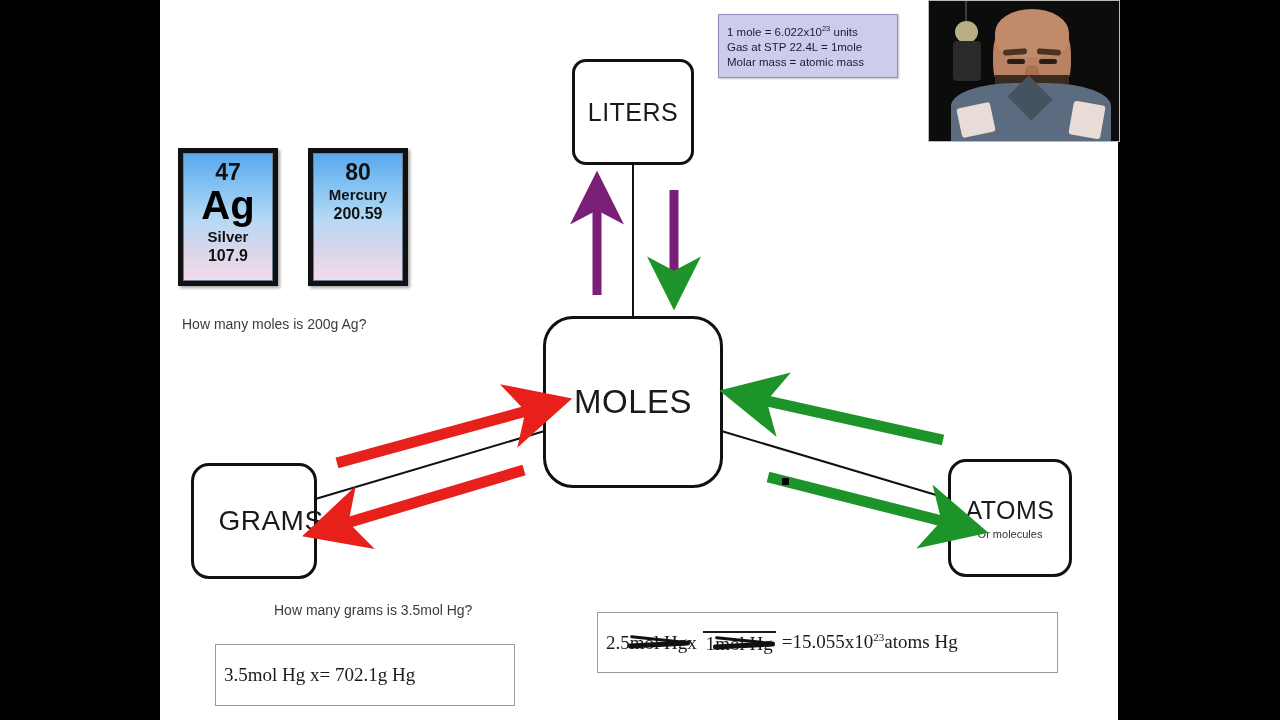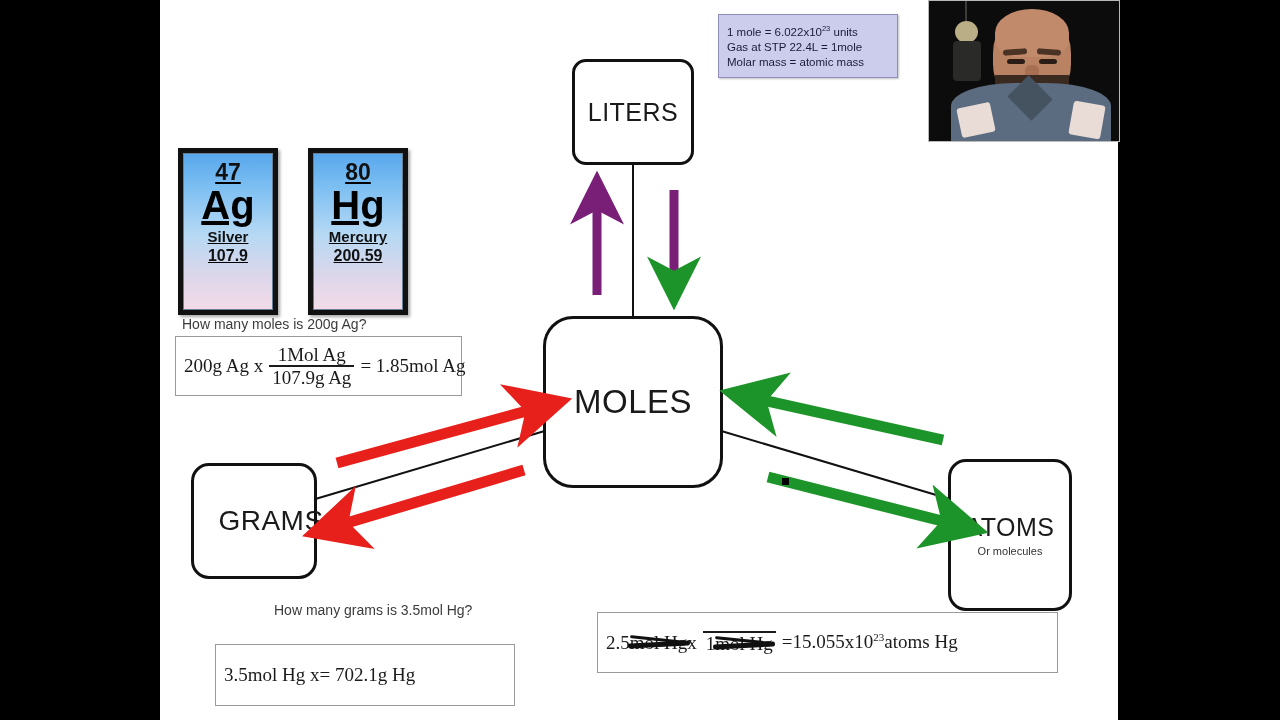--- a/index.html
+++ b/index.html
@@ -48,27 +48,26 @@
     line-height: 15px;
     white-space: nowrap;
     font-family: "Liberation Sans", sans-serif;
   }
   #info-box sup { font-size: 7.5px; vertical-align: super; }
 
   
   .element-tile {
     position: absolute;
     width: 100px;
-    height: 167px;
+    height: 138px;
     border: 5px solid #111111;
     background: linear-gradient(to bottom, #57a7ec 0%, #7dbff2 22%, #b6d9f4 52%, #dcd6ea 78%, #f3dbe8 100%);
     box-sizing: border-box;
     text-align: center;
     box-shadow: 2px 2px 3px rgba(0,0,0,0.35);
-    text-decoration: underline;
   }
   .element-tile .inner {
     border: 1px solid #6a7f93;
     height: 100%;
     box-sizing: border-box;
     padding-top: 5px;
   }
   .element-tile .num {
     font-size: 23px;
     font-weight: bold;
@@ -134,21 +133,21 @@
   }
   #node-moles .node-label { font-size: 33px; }
 
   #node-grams {
     left: 31px; top: 463px; width: 126px; height: 116px;
     border-radius: 18px;
   }
   #node-grams .node-label { font-size: 28px; margin-left: 34px; }
 
   #node-atoms {
-    left: 788px; top: 459px; width: 124px; height: 152px;
+    left: 788px; top: 459px; width: 124px; height: 118px;
     border-radius: 18px;
   }
   #node-atoms .node-label { font-size: 25px; }
 
   
   #connectors {
     position: absolute;
     left: 0; top: 0;
     width: 958px; height: 720px;
     z-index: 2;
@@ -365,21 +364,20 @@
         <div class="num">47</div>
         <div class="sym">Ag</div>
         <div class="nm">Silver</div>
         <div class="mass">107.9</div>
       </div>
     </div>
 
     <div class="element-tile" id="tile-hg">
       <div class="inner">
         <div class="num">80</div>
-        <div class="sym">Hg</div>
         <div class="nm">Mercury</div>
         <div class="mass">200.59</div>
       </div>
     </div>
 
     <div class="node" id="node-liters">
       <div class="node-label">LITERS</div>
     </div>
 
     <div class="node" id="node-moles">
@@ -414,31 +412,20 @@
       <line x1="177" y1="463" x2="374" y2="409" stroke="#e8201c" stroke-width="11" marker-end="url(#mk-red)"></line>
       <line x1="364" y1="470" x2="180" y2="525" stroke="#e8201c" stroke-width="11" marker-end="url(#mk-red)"></line>
 
       <line x1="783" y1="440" x2="598" y2="399" stroke="#1d9429" stroke-width="11" marker-end="url(#mk-green)"></line>
       <line x1="608" y1="477" x2="790" y2="523" stroke="#1d9429" stroke-width="11" marker-end="url(#mk-green)"></line>
     </svg>
 
     <div id="cursor-dot"></div>
 
     <div class="qtext" id="q-moles">How many moles is 200g Ag?</div>
-    <div class="eqbox" id="eq-moles">
-      <div class="eq">
-        <span class="term">200g Ag x</span>
-        <span class="frac">
-          <span class="num">1Mol Ag</span>
-          <span class="bar"></span>
-          <span class="den">107.9g Ag</span>
-        </span>
-        <span class="term">= 1.85mol Ag</span>
-      </div>
-    </div>
 
     <div class="qtext" id="q-grams">How many grams is 3.5mol Hg?</div>
     <div class="eqbox" id="eq-grams">
       <div class="eq">
         <span class="term">3.5mol Hg x</span>
         <span class="term">= 702.1g Hg</span>
       </div>
     </div>
 
     <div class="eqbox" id="eq-atoms">

